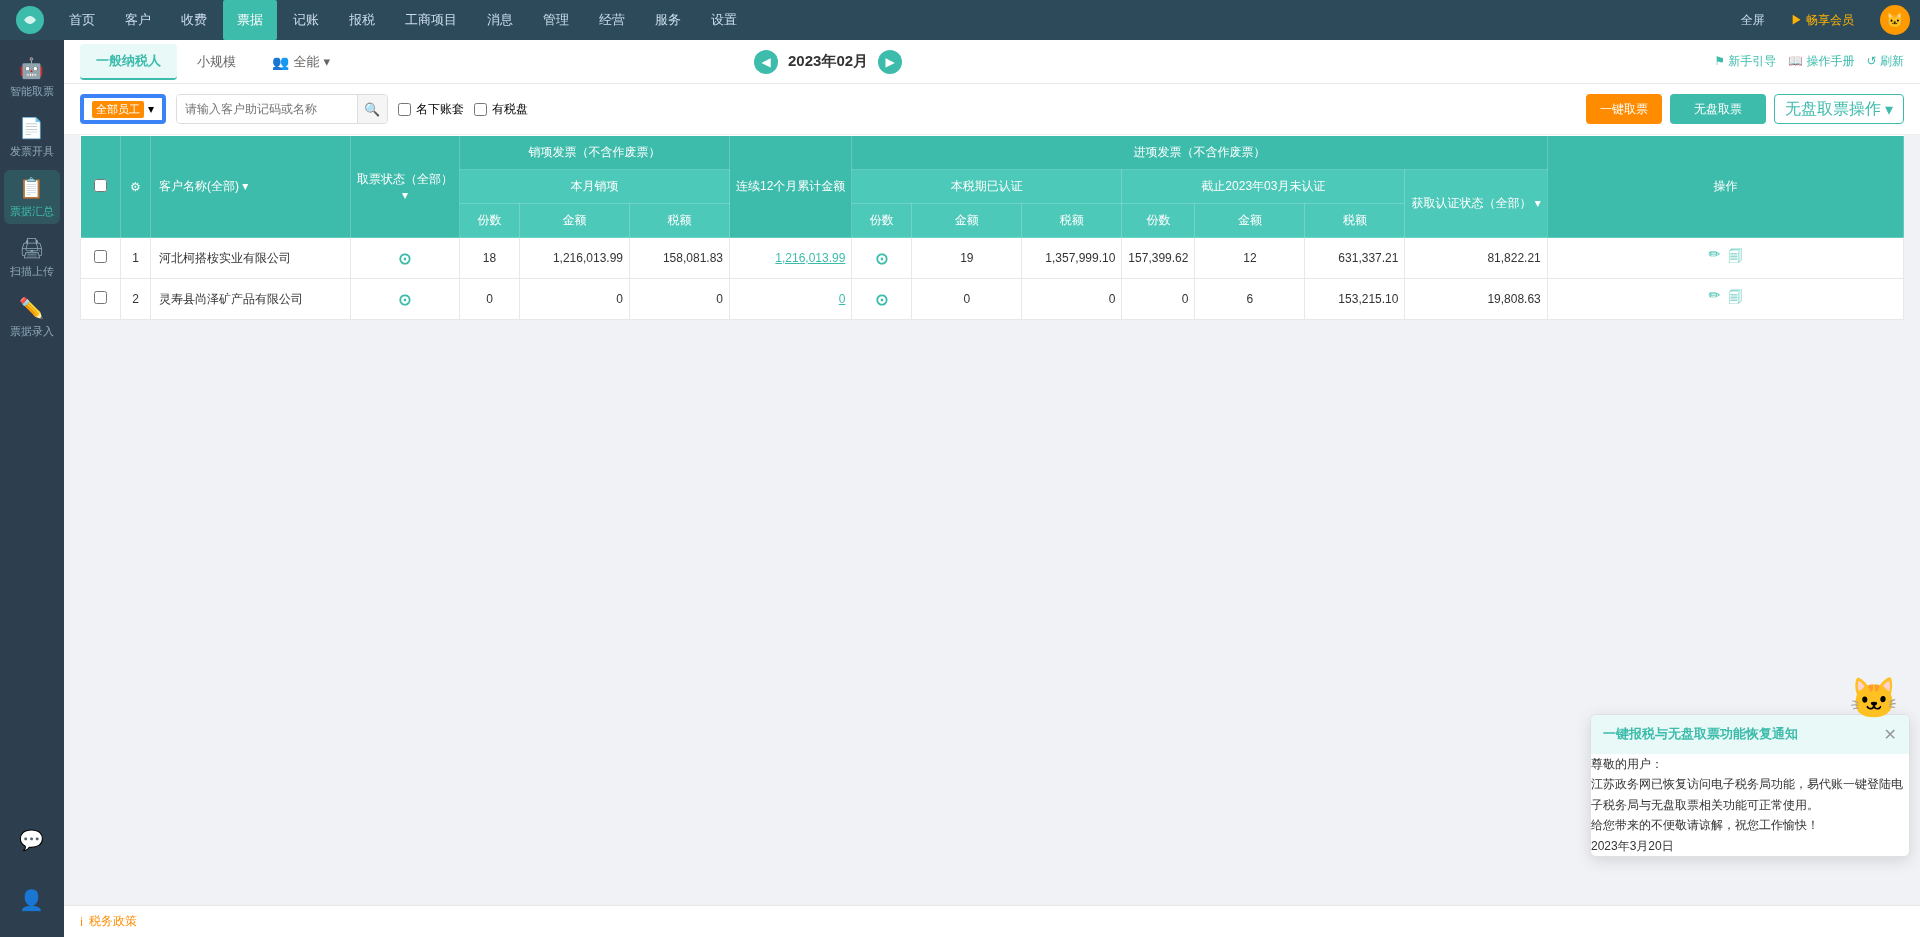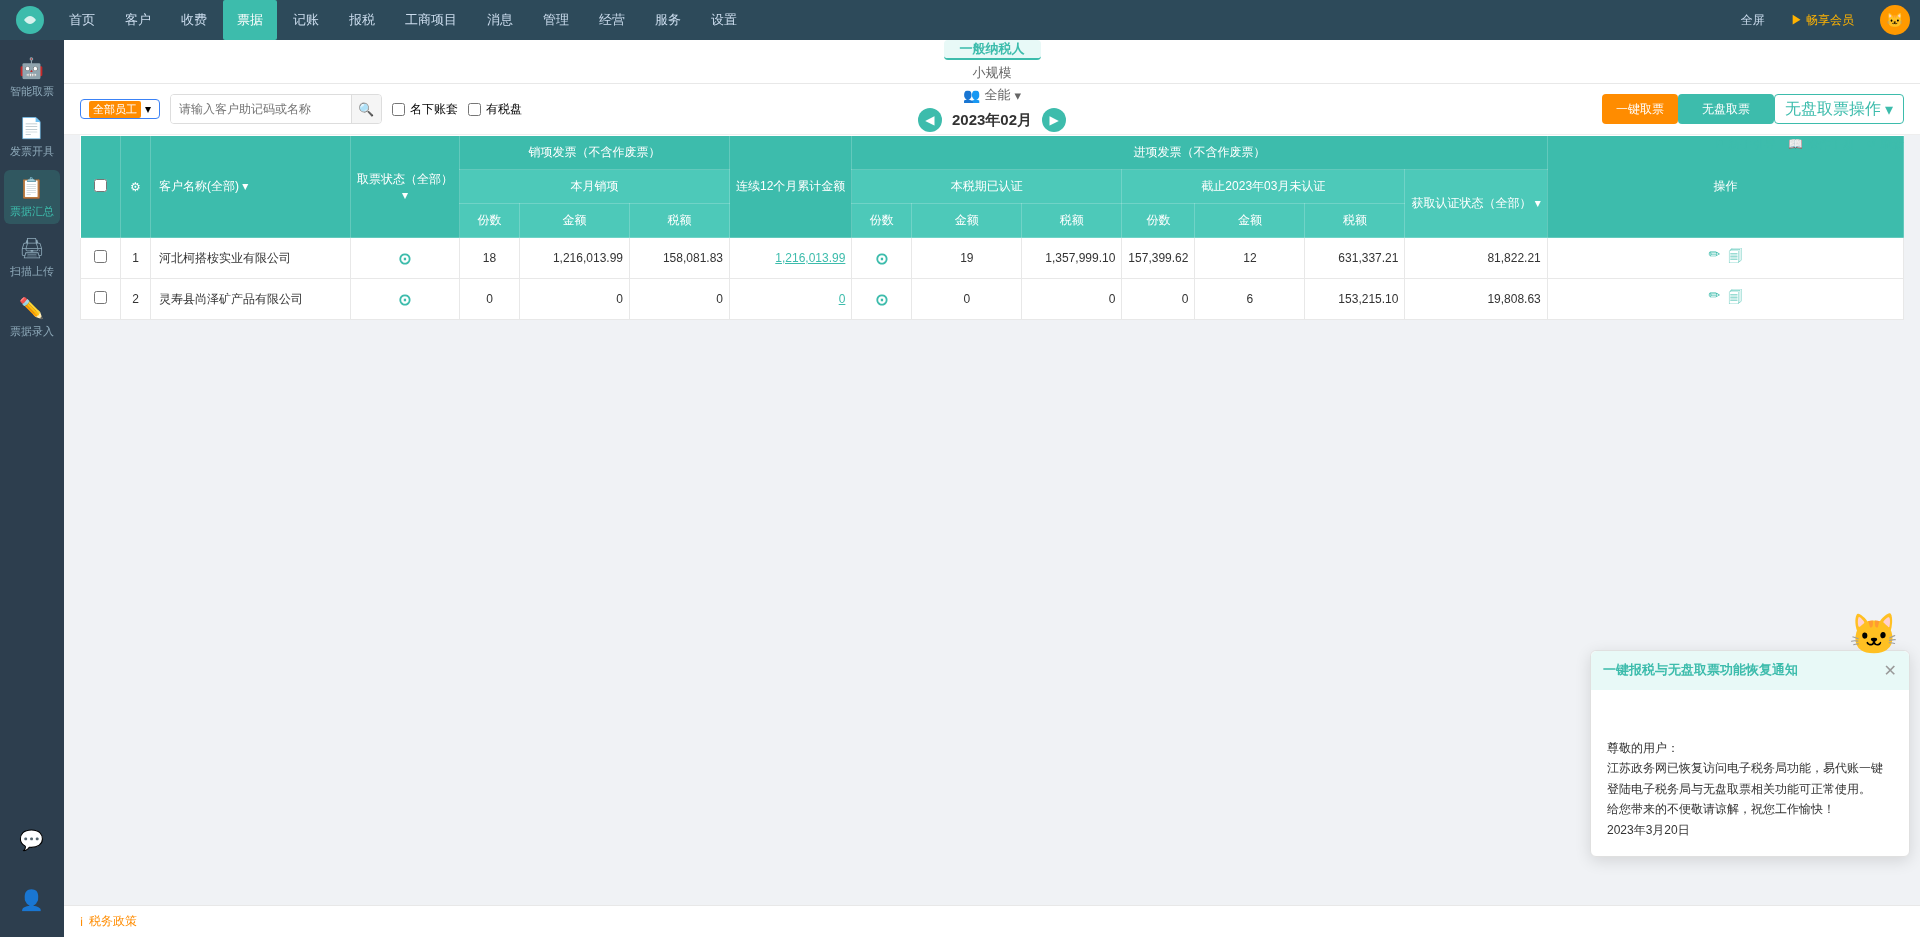--- a/index.html
+++ b/index.html
@@ -116,21 +116,20 @@
 
     
     .tab-bar {
       background: #fff;
       border-bottom: 1px solid #e8e8e8;
       display: flex;
       align-items: center;
       padding: 0 16px;
       height: 44px;
       gap: 4px;
-      flex-direction: column;
     }
     .tab-item {
       padding: 0 16px;
       height: 36px;
       display: flex;
       align-items: center;
       cursor: pointer;
       font-size: 13px;
       color: #666;
       border-radius: 4px;
@@ -180,24 +179,24 @@
       background: #fff;
       padding: 10px 16px;
       display: flex;
       align-items: center;
       gap: 10px;
       border-bottom: 1px solid #eee;
     }
     .filter-select {
       display: flex;
       align-items: center;
-      border: 1px solid #3b82f6;
+      border: 4px solid #3b82f6;
       border-radius: 4px;
       padding: 0 8px;
-      height: 20px;
+      height: 30px;
       gap: 4px;
       font-size: 12px;
       cursor: pointer;
       background: #fff;
     }
     .search-input-wrap {
       display: flex;
       align-items: center;
       border: 1px solid #ddd;
       border-radius: 4px;
@@ -226,20 +225,21 @@
       display: flex;
       align-items: center;
       gap: 5px;
       font-size: 12px;
       cursor: pointer;
     }
     .toolbar-right {
       margin-left: auto;
       display: flex;
       align-items: flex-end;
+      gap: 8px;
     }
     .btn-orange {
       background: #ff8c00;
       color: #fff;
       border: none;
       border-radius: 4px;
       padding: 0 14px;
       height: 30px;
       cursor: pointer;
       font-size: 12px;
@@ -322,25 +322,24 @@
     .notification-header {
       background: #e8f9f7;
       padding: 10px 12px;
       border-radius: 6px 6px 0 0;
       display: flex;
       justify-content: space-between;
     }
     .notification-title { font-weight: bold; color: #3dbcac; font-size: 13px; }
     .notification-close { cursor: pointer; color: #999; font-size: 16px; }
     .notification-body {
-      padding: 16px;
+      padding: 0;
       line-height: 1.7;
       overflow-y: auto;
       max-height: 180px;
-      margin-top: 32px;
     }
     .notification-mascot {
       position: absolute;
       top: -40px;
       right: 10px;
       font-size: 40px;
     }
 
     
     .status-bar {

